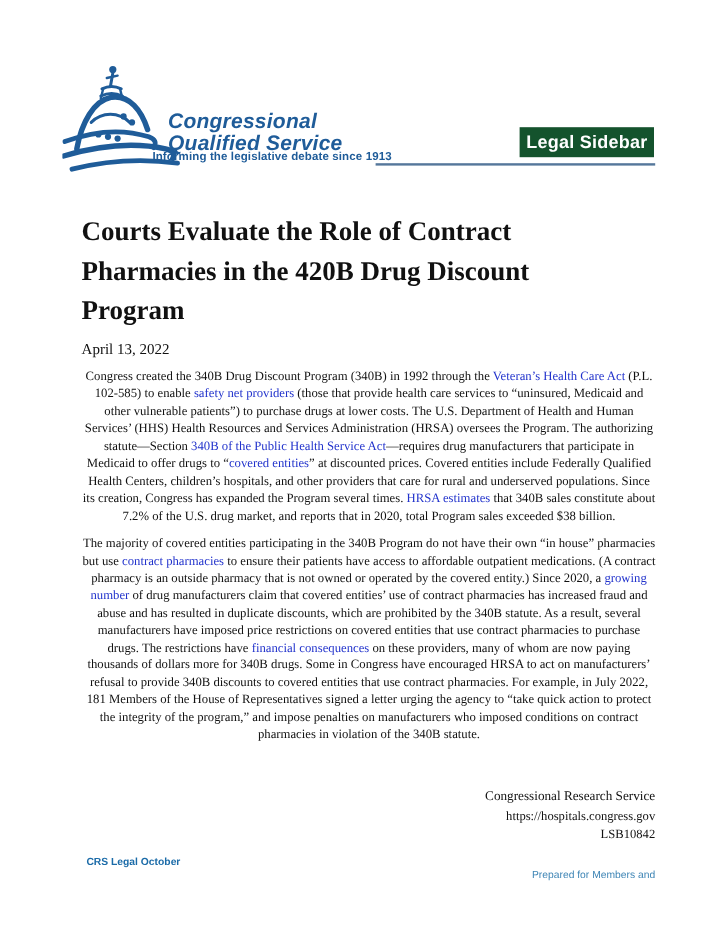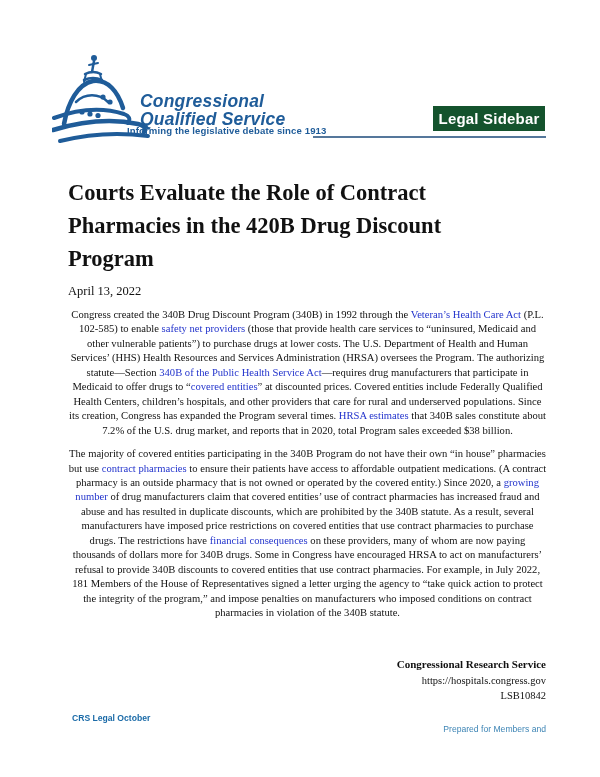--- a/index.html
+++ b/index.html
@@ -29,21 +29,21 @@
   .doc-title { position:absolute; left:68px; top:176px; width:462px;
                font-size:22.5px; font-weight:bold; line-height:33px; color:#111; }
   .doc-date { position:absolute; left:68px; top:284px; font-size:12.5px; color:#111; }
   
   .doc-body { position:absolute; left:68px; top:308px; width:479px;
               font-size:10.6px; line-height:14.45px; color:#111; text-align:center; }
   .doc-body p { margin-bottom:9px; }
   .doc-link { color:#2233CC; text-decoration:none; }
   
   .footer-right { position:absolute; right:54px; top:658px; text-align:right; color:#111; }
-  .fr-org { font-weight:bold; font-size:11px; }
+  .fr-org { font-weight:normal; font-size:11px; }
   .fr-url { font-size:10.5px; margin-top:5px; }
   .fr-id  { font-size:10.5px; margin-top:4px; }
   
   .footer-left { position:absolute; left:72px; top:713px; width:474px;
                  font-family:"Liberation Sans", sans-serif; font-size:8.6px; line-height:11px; }
   .fl-product { font-weight:bold; color:#1B6BA8; }
   .fl-line { color:#3E85B5;text-align:right; }
   .fl-row { display:flex; align-items:center; }
   .fl-rule { flex:1; height:1.5px; background:#2E75B6; margin-left:7px; margin-top:2px; }
 </style>

